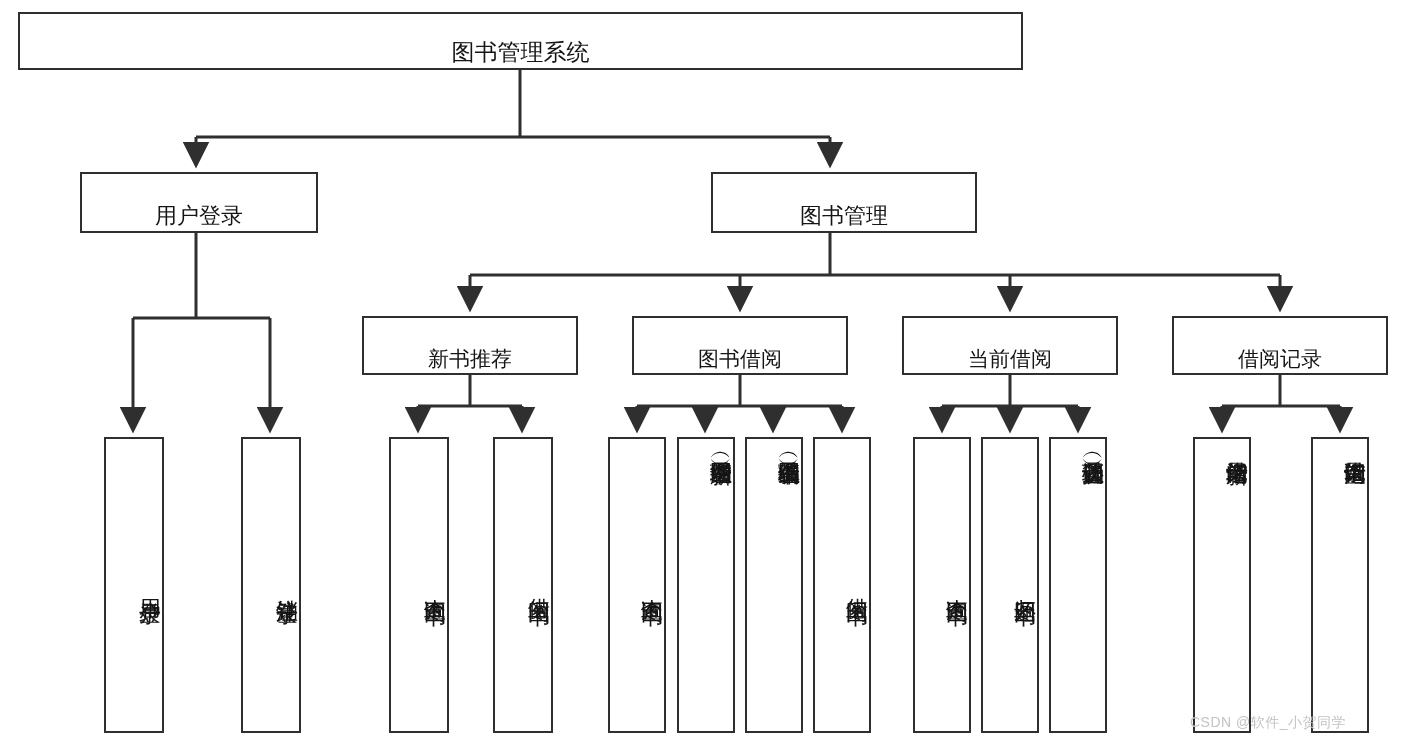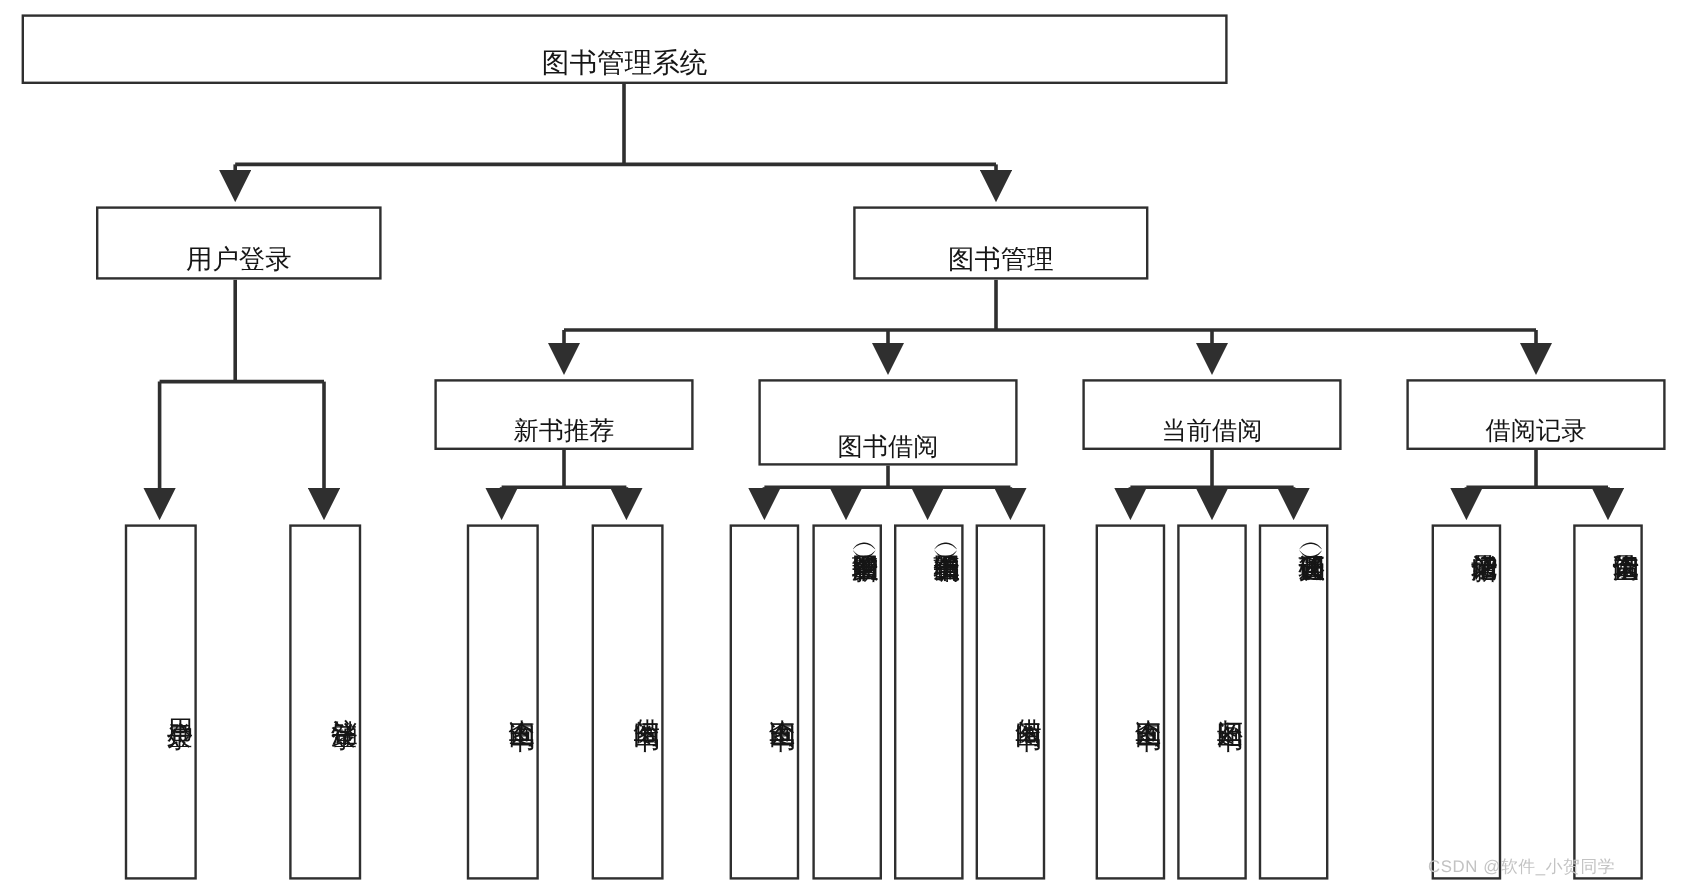--- a/index.html
+++ b/index.html
@@ -124,28 +124,28 @@
     </g>
   </svg>
 
   <div class="node root" style="left:18px; top:12px; width:1005px; height:58px;">
     <span>图书管理系统</span>
   </div>
 
   <div class="node level2" style="left:80px; top:172px; width:238px; height:61px;">
     <span>用户登录</span>
   </div>
-  <div class="node level2" style="left:711px; top:172px; width:246px; height:61px;">
+  <div class="node level2" style="left:711px; top:172px; width:266px; height:61px;">
     <span>图书管理</span>
   </div>
 
   <div class="node level3" style="left:362px; top:316px; width:216px; height:59px;">
     <span>新书推荐</span>
   </div>
-  <div class="node level3" style="left:632px; top:316px; width:216px; height:72px;">
+  <div class="node level3" style="left:632px; top:316px; width:216px; height:59px;">
     <span>图书借阅</span>
   </div>
   <div class="node level3" style="left:902px; top:316px; width:216px; height:59px;">
     <span>当前借阅</span>
   </div>
   <div class="node level3" style="left:1172px; top:316px; width:216px; height:59px;font-family:Liberation Mono, monospace;">
     <span>借阅记录</span>
   </div>
 
   <div class="node leaf" style="left:104px; top:437px; width:60px; height:296px;">

